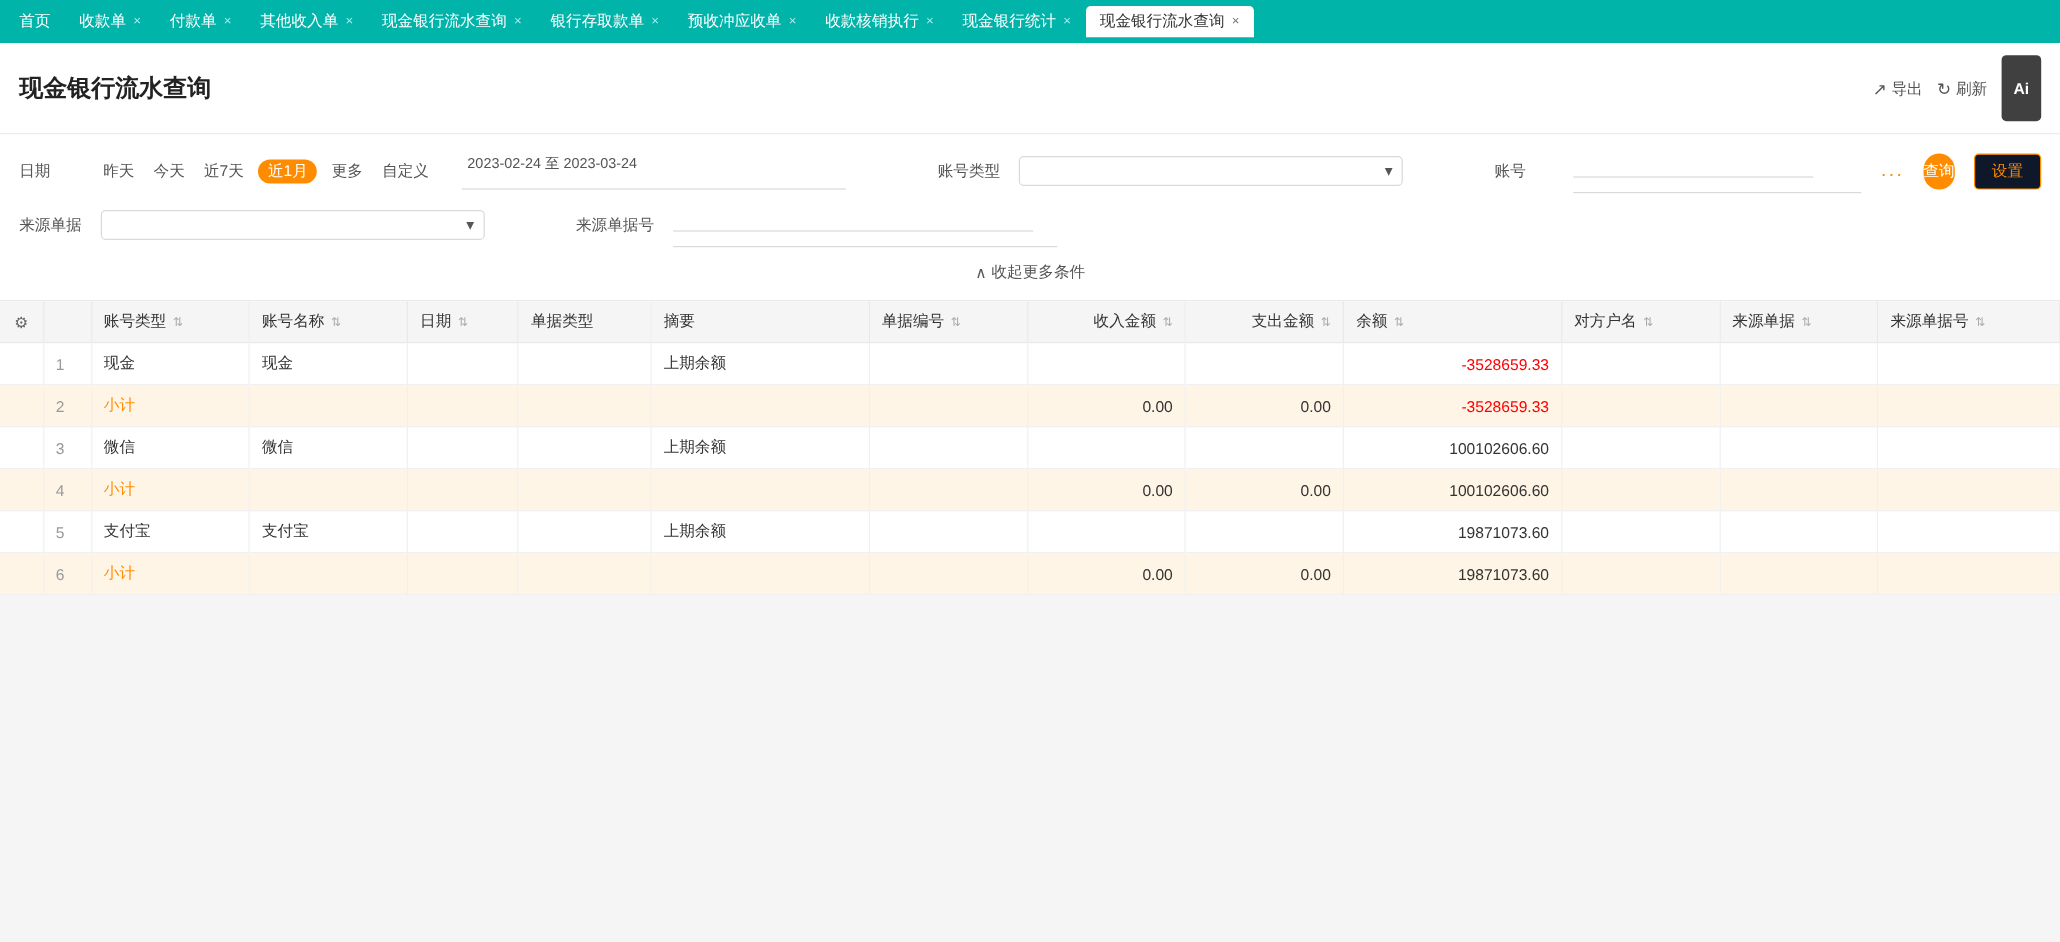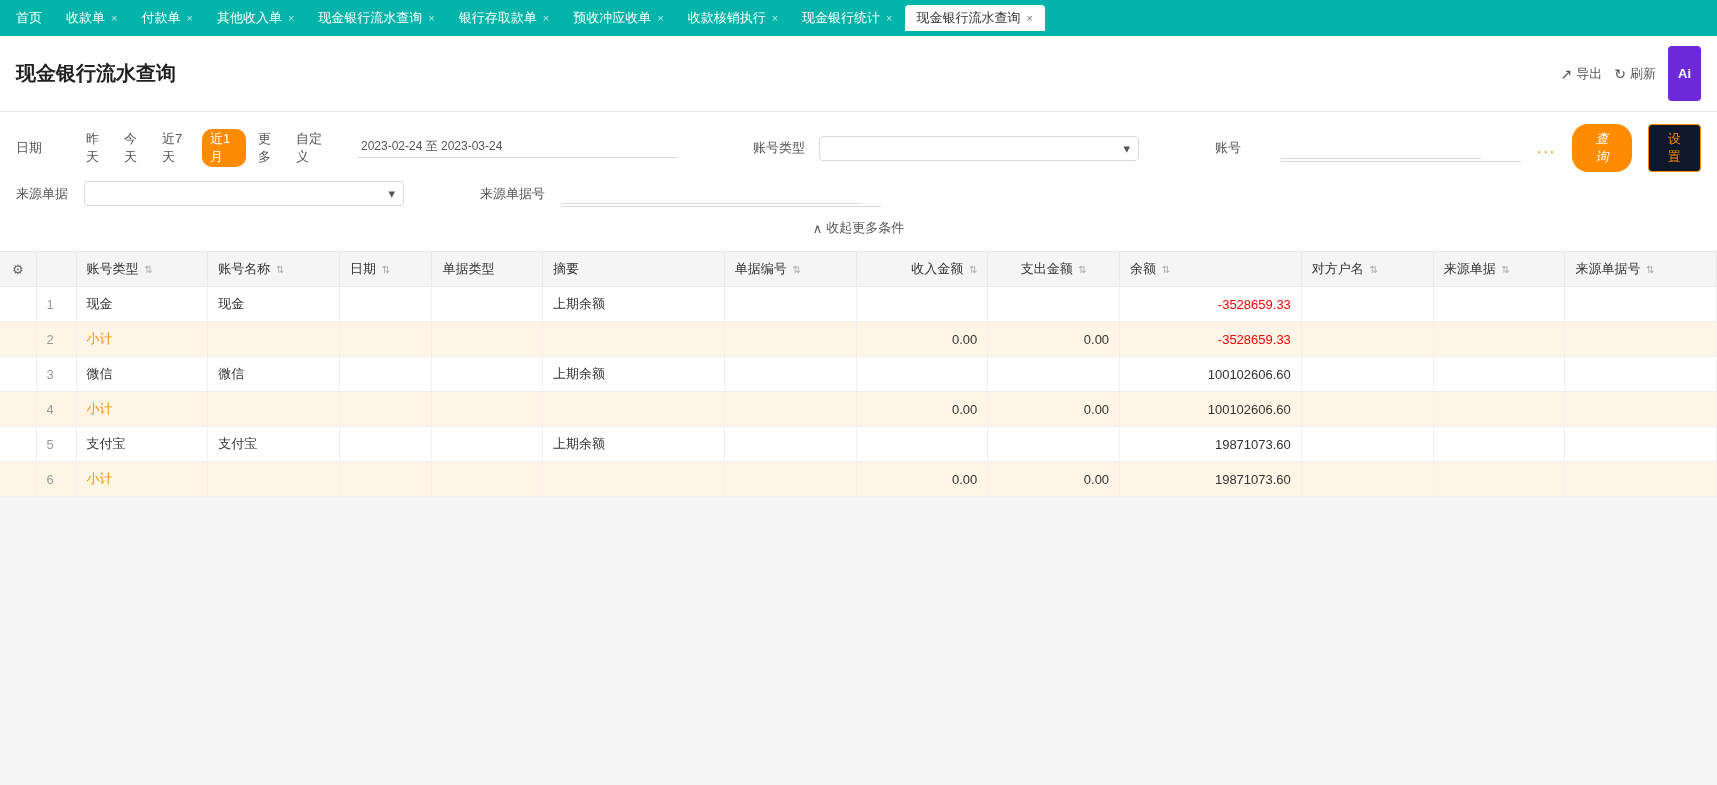--- a/index.html
+++ b/index.html
@@ -121,37 +121,36 @@
       padding: 4px 2px;
       min-width: 200px;
       outline: none;
       color: #555;
     }
     .filter-input-wrap {
       display: flex;
       align-items: center;
       border-bottom: 1px solid #d9d9d9;
       min-width: 320px;
-      padding-bottom: 2px;
+      padding-bottom: 12px;
     }
     .dots-btn {
       color: #ff8c00;
       cursor: pointer;
       font-size: 16px;
       letter-spacing: 2px;
     }
     .query-btn {
       background: #ff8c00;
       color: #fff;
       border: none;
       border-radius: 16px;
-      padding: 6px 18px;
+      padding: 6px 0;
       cursor: pointer;
       font-size: 13px;
-      font-style: italic;
     }
     .setting-btn {
       background: #0f172a;
       color: #ff8c00;
       border: 1px solid #ff8c00;
       border-radius: 4px;
       padding: 5px 14px;
       cursor: pointer;
       font-size: 13px;
     }
@@ -263,21 +262,21 @@
   <span class="page-title">现金银行流水查询</span>
   <div class="header-actions">
     <div class="header-action-btn">
       <span style="font-size:14px;">↗</span>
       <span>导出</span>
     </div>
     <div class="header-action-btn">
       <span style="font-size:14px;">↻</span>
       <span>刷新</span>
     </div>
-    <div style="background:#6d28d9;color:#fff;border-radius:4px;padding:20px 10px;font-weight:600;cursor:pointer;">Ai</div>
+    <div style="background:#404040;color:#fff;border-radius:4px;padding:20px 10px;font-weight:600;cursor:pointer;">Ai</div>
   </div>
 </div>
 
 <div class="filter-area">
   <div class="filter-row">
 
     <span class="filter-label">日期</span>
     <div class="filter-date-options">
       <span class="date-option">昨天</span>
       <span class="date-option">今天</span>
@@ -355,21 +354,21 @@
           <span>摘要</span>
         </th>
         <th>
           <span>单据编号</span>
           <span class="sort-icon">⇅</span>
         </th>
         <th style="text-align:right;">
           <span>收入金额</span>
           <span class="sort-icon">⇅</span>
         </th>
-        <th style="text-align:center;">
+        <th style="text-align:right;">
           <span>支出金额</span>
           <span class="sort-icon">⇅</span>
         </th>
         <th style="text-align:left;min-width:120px;">
           <span>余额</span>
           <span class="sort-icon">⇅</span>
         </th>
         <th>
           <span>对方户名</span>
           <span class="sort-icon">⇅</span>

